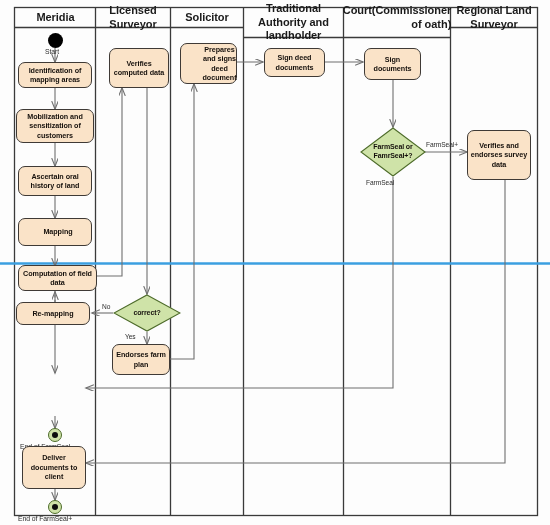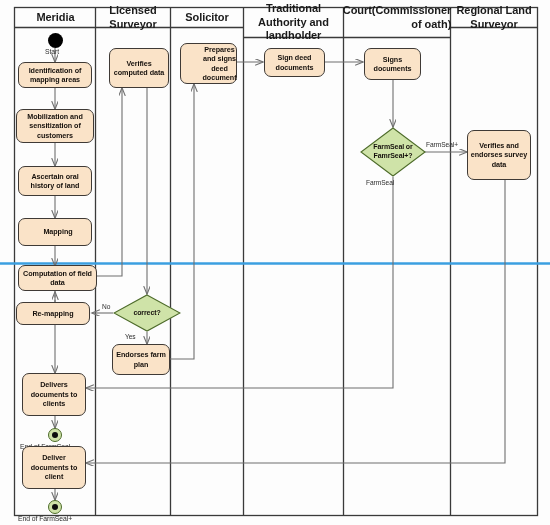--- a/index.html
+++ b/index.html
@@ -226,40 +226,39 @@
   <div class="node" style="left:16px; top:109px; width:78px; height:34px;">Mobilization and sensitization of customers</div>
 
   <div class="node" style="left:18px; top:166px; width:74px; height:30px;">Ascertain oral history of land</div>
 
   <div class="node" style="left:18px; top:218px; width:74px; height:28px;padding-left:8px;">Mapping</div>
 
   <div class="node" style="left:18px; top:265px; width:79px; height:26px;">Computation of field data</div>
 
   <div class="node" style="left:16px; top:302px; width:74px; height:23px;">Re-mapping</div>
 
-  <div class="node" style="left:22px; top:373px; width:64px; height:43px;">Delivers documents to clients</div>
 
   <div class="node" style="left:22px; top:446px; width:64px; height:43px;">Deliver documents to client</div>
 
   <div class="node" style="left:109px; top:48px; width:60px; height:40px;text-align:center;">Verifies computed data</div>
 
   <div class="decision" style="left:113px; top:294px; width:68px; height:38px;">
     <svg class="dshape" viewBox="0 0 68 38" preserveAspectRatio="none">
       <polygon points="34,1 67,19 34,37 1,19" fill="#cfe3a8" stroke="#4d6b2a" stroke-width="1.1"></polygon>
     </svg>
     <span class="dtext">correct?</span>
   </div>
 
   <div class="node" style="left:112px; top:344px; width:58px; height:31px;">Endorses farm plan</div>
 
   <div class="node" style="left:180px; top:43px; width:57px; height:41px;padding-left:24px;">Prepares and signs deed document</div>
 
   <div class="node" style="left:264px; top:48px; width:61px; height:29px;">Sign deed documents</div>
 
-  <div class="node" style="left:364px; top:48px; width:57px; height:32px;">Signs documents</div>
+  <div class="node" style="left:364px; top:48px; width:57px; height:32px;">Sign documents</div>
 
   <div class="decision" style="left:360px; top:127px; width:66px; height:50px;">
     <svg class="dshape" viewBox="0 0 66 50" preserveAspectRatio="none">
       <polygon points="33,1 65,25 33,49 1,25" fill="#cfe3a8" stroke="#4d6b2a" stroke-width="1.1"></polygon>
     </svg>
     <span class="dtext">FarmSeal or FamrSeal+?</span>
   </div>
 
   <div class="node" style="left:467px; top:130px; width:64px; height:50px;">Verifies and endorses survey data</div>
 

